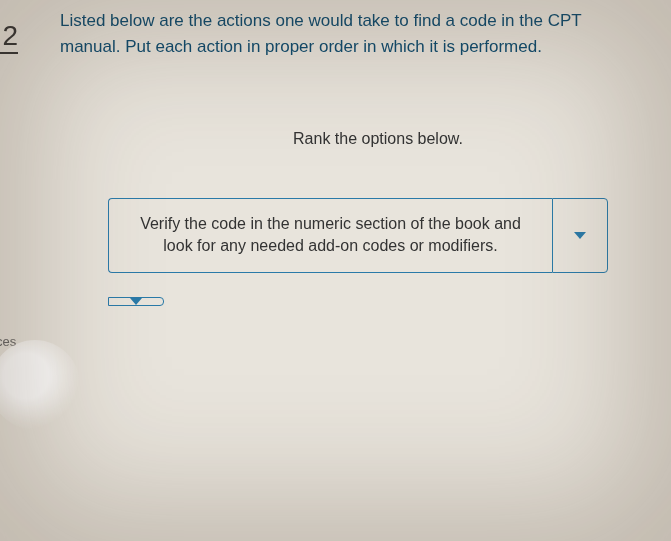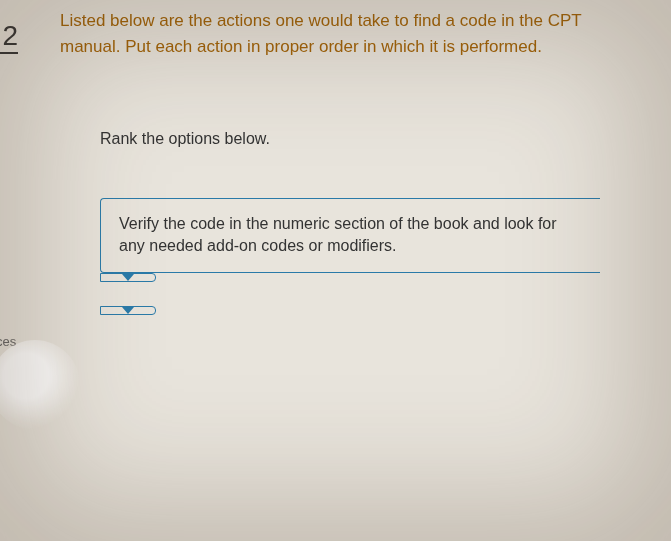--- a/index.html
+++ b/index.html
@@ -46,40 +46,40 @@
       background: radial-gradient(circle at 40% 40%, #fff 0%, #fff 30%, rgba(255,255,255,0.2) 60%, transparent 70%);
       pointer-events: none;
     }
     .question-text {
       position: absolute;
       left: 60px;
       top: 8px;
       width: 560px;
       font-size: 17px;
       line-height: 1.5;
-      color: #a16207;
+      color: #0c4a6e;
       font-weight: 500;
     }
     .content-area {
       position: absolute;
-      left: 60px;
+      left: 68px;
       top: 100px;
       width: 580px;
+      text-align: center;
     }
     .instruction {
       font-size: 16px;
       color: #333;
       margin: 30px 0 50px 40px;
       font-weight: 500;
     }
     .option-row {
       display: flex;
       margin: 2px 0 24px 40px;
       width: 500px;
-      flex-direction: column;
     }
     .option-text-box {
       flex: 1;
       border: 1px solid #2a7aa8;
       border-right: none;
       border-radius: 4px 0 0 4px;
       padding: 14px 18px;
       font-size: 16px;
       line-height: 1.4;
       color: #333;

